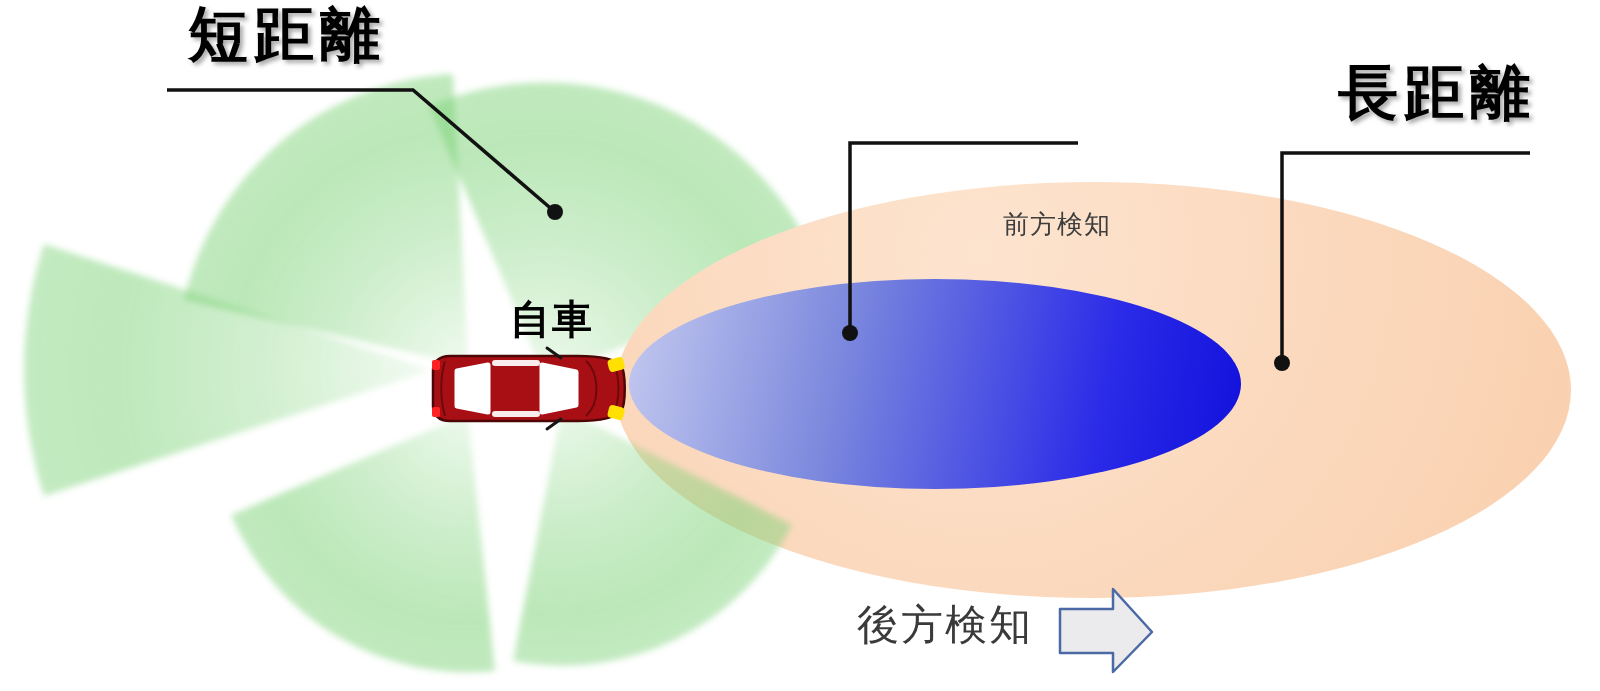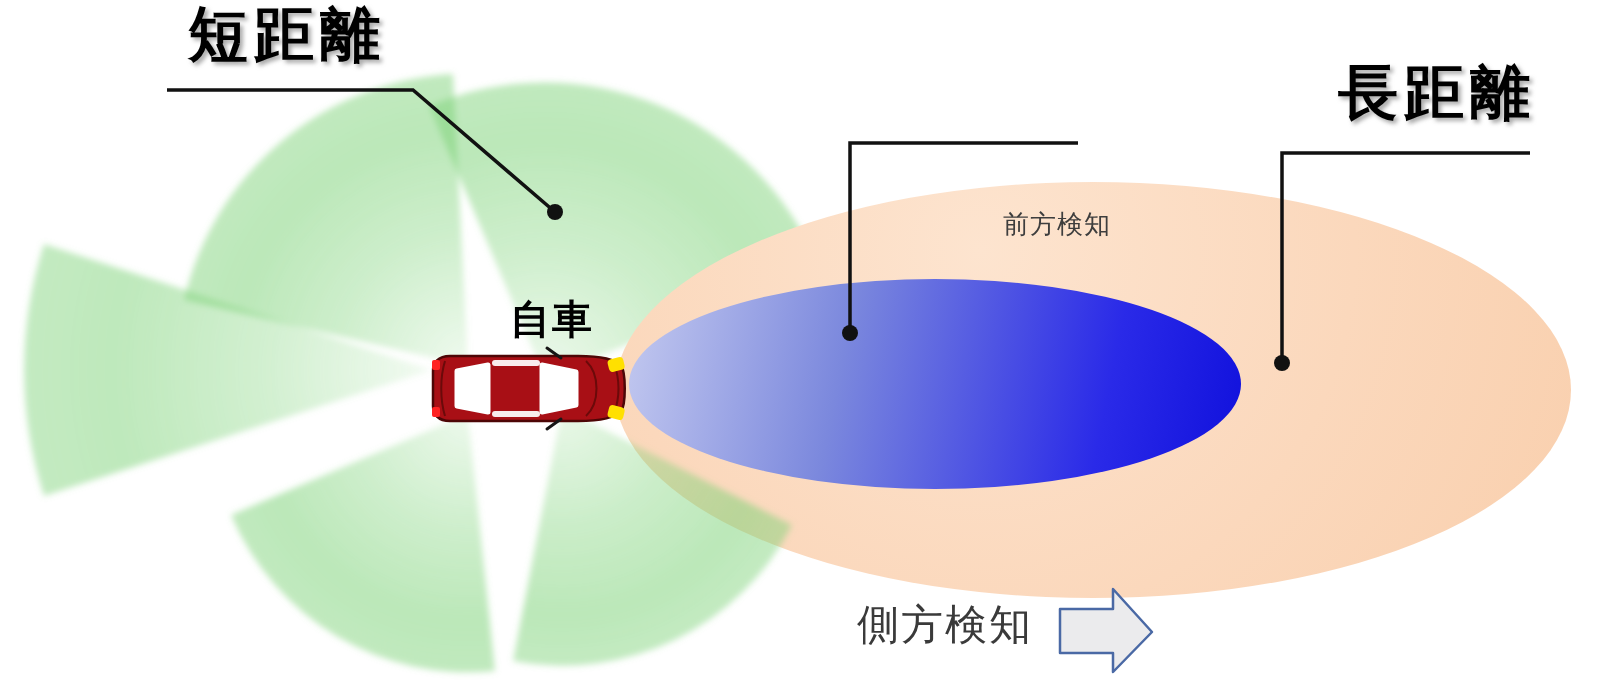--- a/index.html
+++ b/index.html
@@ -119,14 +119,14 @@
     <polygon points="1060,609 1113,609 1113,589 1152,632 1113,672 1113,653 1060,653" fill="#ebebed" stroke="#4a69a5" stroke-width="2.5" stroke-linejoin="round"></polygon>
   </svg>
 
   <div class="lbl range-title" style="left:188px;top:8px;">短距離</div>
   <div class="lbl range-title" style="left:1310px;top:66px;margin-left:28px;">長距離</div>
 
   <div class="lbl zone-label" style="left:1003px;top:213px;">前方検知</div>
 
   <div class="lbl car-label" style="left:510px;top:302px;">自車</div>
 
-  <div class="lbl dir-label" style="left:857px;top:606px;">側方検知</div>
+  <div class="lbl dir-label" style="left:857px;top:606px;">後方検知</div>
 </div>
 
 </body></html>

